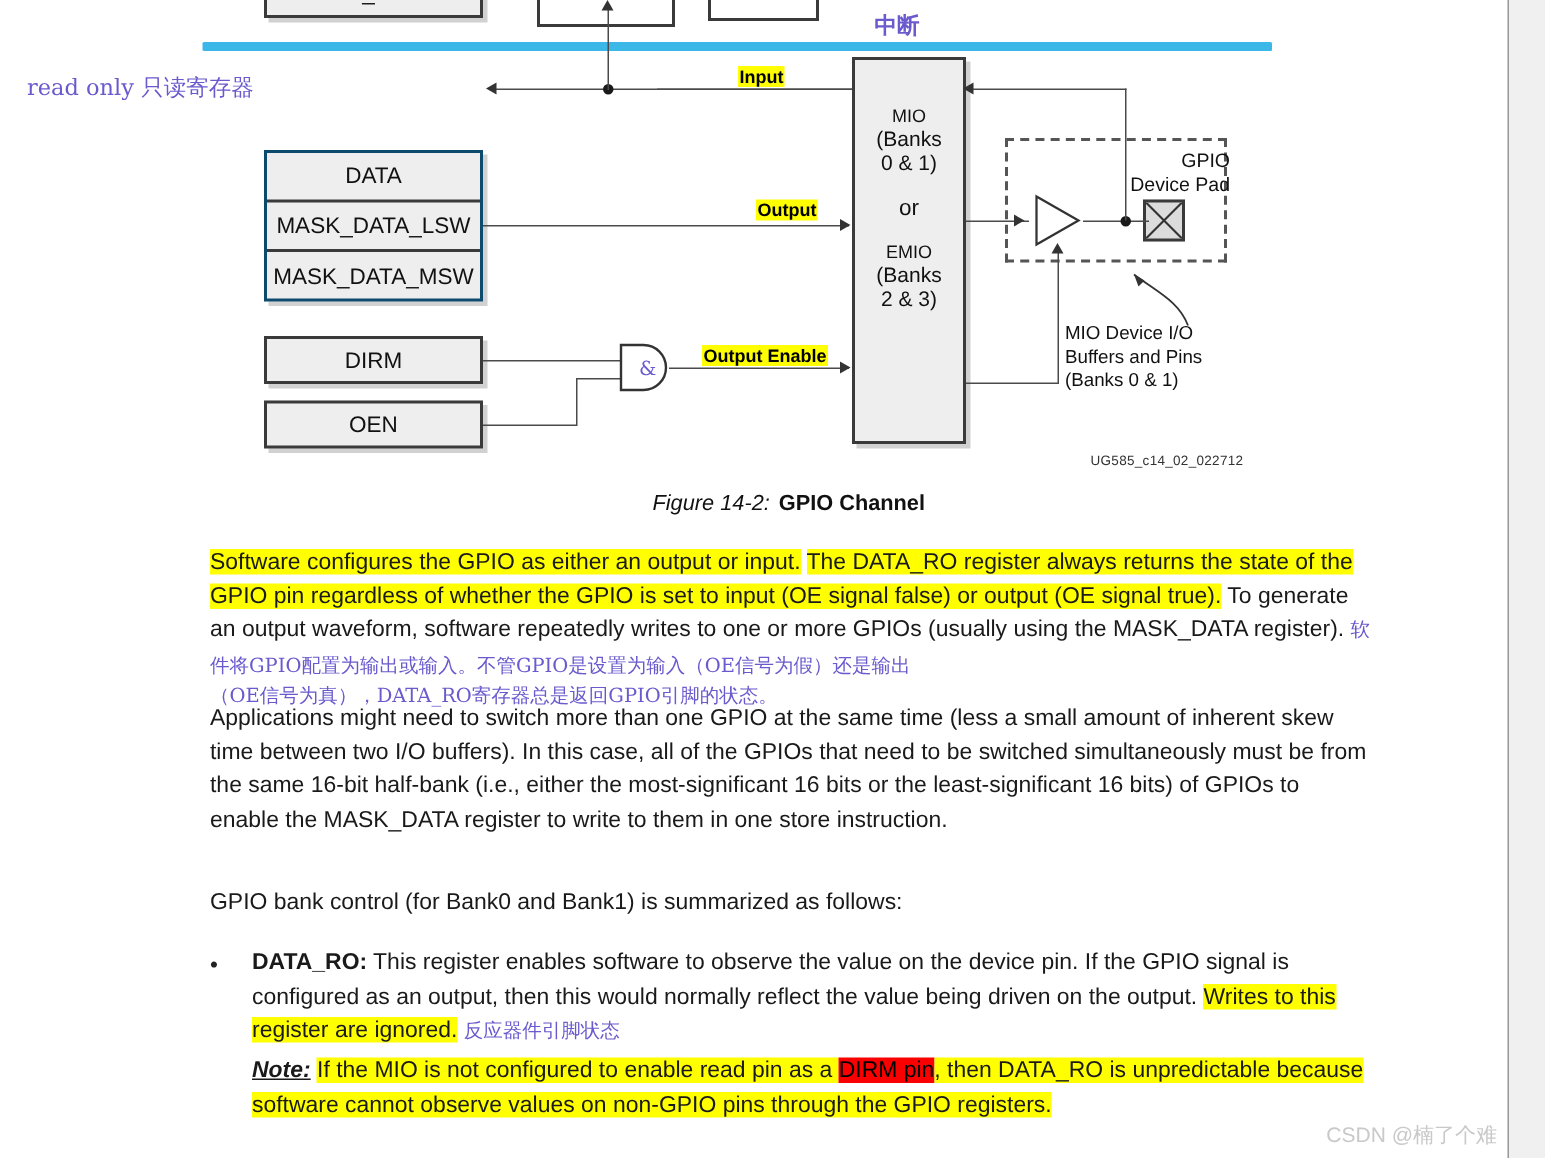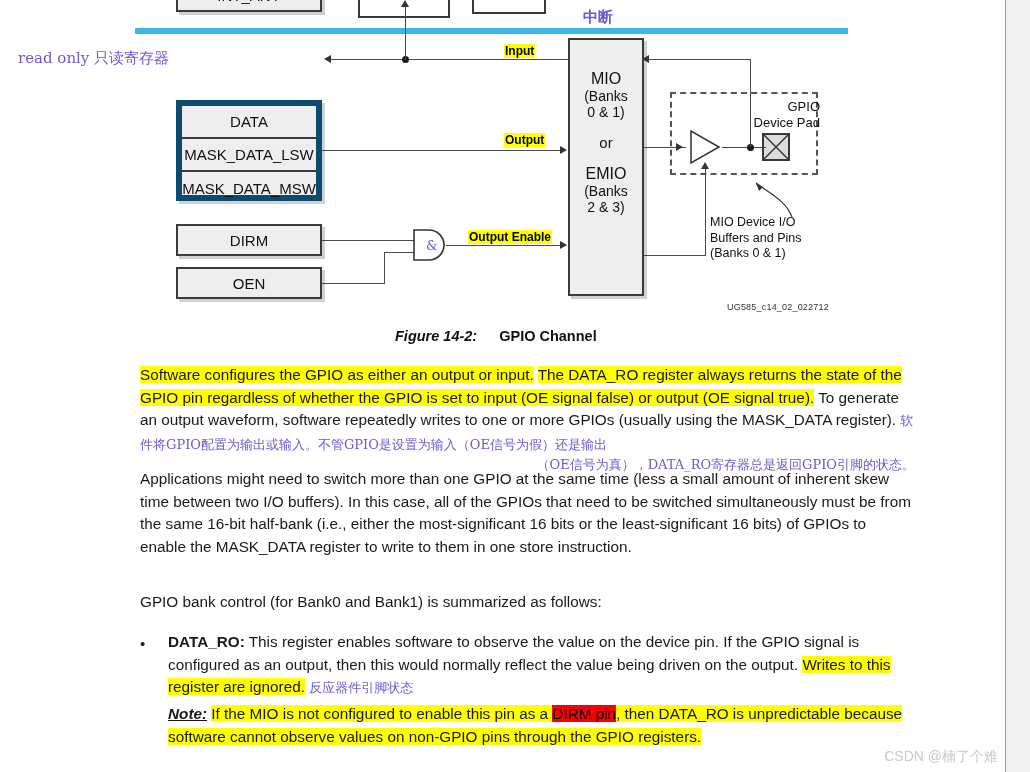--- a/index.html
+++ b/index.html
@@ -31,21 +31,21 @@
     border: 2px solid #3a3a3a;
     box-sizing: border-box;
     font-size: 15px;
     color: #111;
     display: flex; align-items: center; justify-content: center;
     box-shadow: 3px 3px 0 rgba(0,0,0,0.18);
   }
   .reg-box.plain { background:#ffffff; box-shadow:none; }
   .reg-stack {
     position: absolute;
-    border: 6px solid #0c4a6e;
+    border: 2px solid #0c4a6e;
     background: #eeeeee;
     box-sizing: border-box;
     box-shadow: 3px 3px 0 rgba(0,0,0,0.18);
   }
   .reg-stack .cell {
     height: 33px;
     display: flex; align-items: center; justify-content: center;
     font-size: 15px; color:#111;
     border-bottom: 2px solid #3a3a3a;
     box-sizing: border-box;
@@ -91,21 +91,21 @@
     background:#1a1a1a;
   }
   #mio-block {
     position:absolute;
     background:#eeeeee;
     border: 2px solid #3a3a3a;
     box-sizing:border-box;
     text-align:center;
     box-shadow: 3px 3px 0 rgba(0,0,0,0.18);
   }
-  #mio-block .t1 { font-size: 16px; margin-top: 30px; color:#111;}
+  #mio-block .t1 { font-size: 12px; margin-top: 30px; color:#111;}
   #mio-block .t2 { font-size: 14px; line-height: 1.15; color:#111;}
   #mio-block .tor { font-size: 15px; margin: 14px 0; color:#111;}
   #pad-group {
     position:absolute;
     border: 2px dashed #555;
     box-sizing:border-box;
   }
   #pad-label { position:absolute; font-size:13px; text-align:right; line-height:1.2; color:#111;}
   #pad-square {
     position:absolute; width:28px; height:28px;
@@ -122,22 +122,22 @@
     position:absolute;
     color: #6a5acd;
     font-family: "DejaVu Serif", serif;
     white-space: nowrap;
   }
   
   #caption {
     position:absolute; left: 395px; top: 328px;
     font-size: 14.5px; color:#111;
   }
-  #caption .figno { font-style: italic; font-weight:bold; }
-  #caption .figttl { font-weight: bold; margin-left: 22px;}
+  #caption .figno { font-style: italic; font-weight:normal;margin-left:40px; }
+  #caption .figttl { font-weight: bold; margin-left: 6px;}
   .para {
     position: absolute;
     left: 140px;
     width: 775px;
     font-size: 15.3px;
     line-height: 22.5px;
     color: #1a1a1a;
   }
   .para .zh {
     color:#6a5acd;
@@ -220,21 +220,21 @@
       <path d="M2,2 L17,2 A15,15 0 0 1 17,32 L2,32 Z" fill="#ffffff" stroke="#333" stroke-width="1.6"></path>
       <text x="14" y="22" font-size="13" fill="#6a5acd" font-family="DejaVu Serif, serif">&amp;</text>
     </svg>
 
     <div class="wire h" style="left:446px; top:245px; width:120px;"></div>
     <div class="arrow-r" style="left:560px; top:241px;"></div>
     <div class="sig-label" style="left:468px; top:230px;">Output Enable</div>
 
     <div class="wire h" style="left:330px; top:60px; width:0px;"></div>
     <div class="wire h" style="left:438px; top:59px; width:132px;"></div>
-    <div class="sig-label" style="left:504px; top:44px;">Input</div>
+    <div class="sig-label" style="left:492px; top:44px;">Input</div>
 
     <div id="mio-block" style="left:568px; top:38px; width:76px; height:258px;">
       <div class="t1">MIO</div>
       <div class="t2">(Banks</div>
       <div class="t2">0 &amp; 1)</div>
       <div class="tor">or</div>
       <div class="t1" style="margin-top:0;">EMIO</div>
       <div class="t2">(Banks</div>
       <div class="t2">2 &amp; 3)</div>
     </div>
@@ -281,36 +281,36 @@
     <div id="ug-code" style="left:727px; top:302px;">UG585_c14_02_022712</div>
   </div>
 
   <div id="caption">
     <span class="figno">Figure 14-2:</span><span class="figttl">GPIO Channel</span>
   </div>
 
   <div class="para" style="top:364px;">
     <span class="hl">Software configures the GPIO as either an output or input.</span><span> </span><span class="hl">The DATA_RO register always returns the state of the GPIO pin regardless of whether the GPIO is set to input (OE signal false) or output (OE signal true).</span><span> To generate an output waveform, software repeatedly writes to one or more GPIOs (usually using the MASK_DATA register).</span>
     <span class="zh">软件将GPIO配置为输出或输入。不管GPIO是设置为输入（OE信号为假）还是输出</span>
-    <span class="zh" style="display:block; text-align:right; margin-top:-2px;">（OE信号为真），DATA_RO寄存器总是返回GPIO引脚的状态。</span>
+    <span class="zh" style="display:block; text-align:left; margin-top:-2px;">（OE信号为真），DATA_RO寄存器总是返回GPIO引脚的状态。</span>
   </div>
 
   <div class="para" style="top:468px;">Applications might need to switch more than one GPIO at the same time (less a small amount of inherent skew time between two I/O buffers). In this case, all of the GPIOs that need to be switched simultaneously must be from the same 16-bit half-bank (i.e., either the most-significant 16 bits or the least-significant 16 bits) of GPIOs to enable the MASK_DATA register to write to them in one store instruction.</div>
 
   <div class="para" style="top:591px;">GPIO bank control (for Bank0 and Bank1) is summarized as follows:</div>
 
   <div id="bullet-row">
     <div id="bullet-dot">•</div>
     <div id="bullet-body">
       <b>DATA_RO:</b><span> This register enables software to observe the value on the device pin. If the GPIO signal is configured as an output, then this would normally reflect the value being driven on the output. </span><span class="hl">Writes to this register are ignored.</span>
       <span class="zh-small">反应器件引脚状态</span>
     </div>
   </div>
 
   <div id="note-block">
     <span class="notelbl">Note:</span>
-    <span class="hl">If the MIO is not configured to enable this pin as a </span><span class="hl-red">DIRM pin</span><span class="hl">, then DATA_RO is unpredictable because software cannot observe values on non-GPIO pins through the GPIO registers.</span>
+    <span class="hl">If the MIO is not configured to enable read pin as a </span><span class="hl-red">DIRM pin</span><span class="hl">, then DATA_RO is unpredictable because software cannot observe values on non-GPIO pins through the GPIO registers.</span>
   </div>
 
   <div id="watermark">CSDN @楠了个难</div>
 
   <div id="right-gutter"></div>
 </div>
 
 </body></html>

